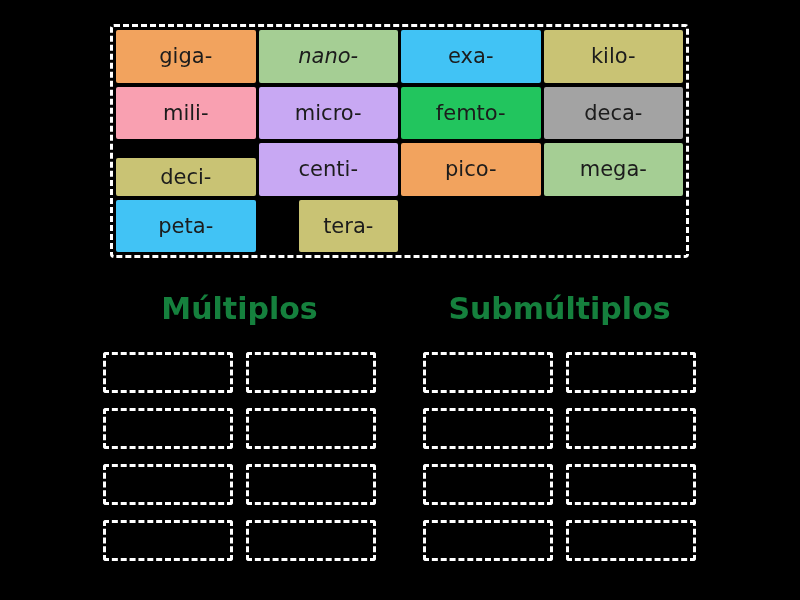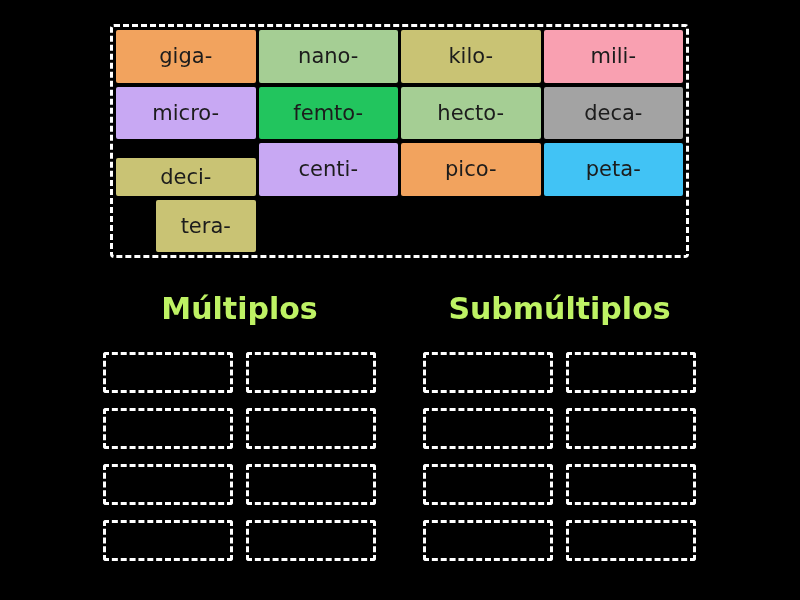--- a/index.html
+++ b/index.html
@@ -42,21 +42,21 @@
     cursor: grab;
     user-select: none;
   }
 
   
   .group-title {
     position: absolute;
     top: 290px;
     width: 273px;
     text-align: center;
-    color: #bef264;
+    color: #15803d;
     font-size: 30px;
     font-weight: bold;
     line-height: 38px;
   }
   .group-title.left  { left: 103px; }
   .group-title.right { left: 423px; }
 
   
   .slot-grid {
     position: absolute;
@@ -76,30 +76,31 @@
     border-radius: 3px;
   }
 </style>
 </head>
 <body>
 
 <div class="stage">
 
   <div class="tile-pool">
     <div class="tile" style="background-color: rgb(242, 163, 94);">giga-</div>
-    <div class="tile" style="background-color: rgb(165, 206, 148);">nano-</div>
+    <div class="tile" style="background-color: rgb(165, 206, 148); font-style: italic;">nano-</div>
+    <div class="tile" style="background-color: rgb(65, 195, 245);">exa-</div>
     <div class="tile" style="background-color: rgb(201, 195, 116);">kilo-</div>
     <div class="tile" style="background-color: rgb(249, 160, 177);">mili-</div>
     <div class="tile" style="background-color: rgb(200, 168, 243);">micro-</div>
     <div class="tile" style="background-color: #22c55e;">femto-</div>
-    <div class="tile" style="background-color: rgb(165, 206, 148);">hecto-</div>
     <div class="tile" style="background-color: #a3a3a3;">deca-</div>
     <div class="tile" style="background-color: rgb(201, 195, 116); margin-top: 15px;">deci-</div>
     <div class="tile" style="background-color: rgb(200, 168, 243);">centi-</div>
     <div class="tile" style="background-color: rgb(242, 163, 94); text-align: center;">pico-</div>
+    <div class="tile" style="background-color: rgb(165, 206, 148);">mega-</div>
     <div class="tile" style="background-color: rgb(65, 195, 245);">peta-</div>
     <div class="tile" style="background-color: rgb(201, 195, 116); margin-left: 40px;">tera-</div>
   </div>
 
   <div class="group-title left">Múltiplos</div>
   <div class="group-title right">Submúltiplos</div>
 
   <div class="slot-grid left">
     <div class="slot"></div>
     <div class="slot"></div>

